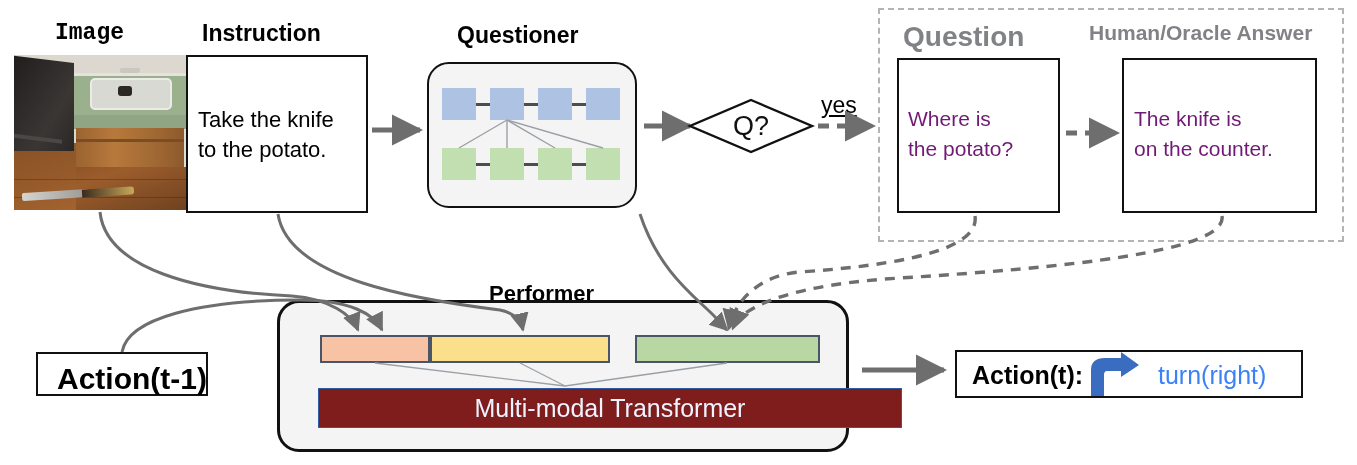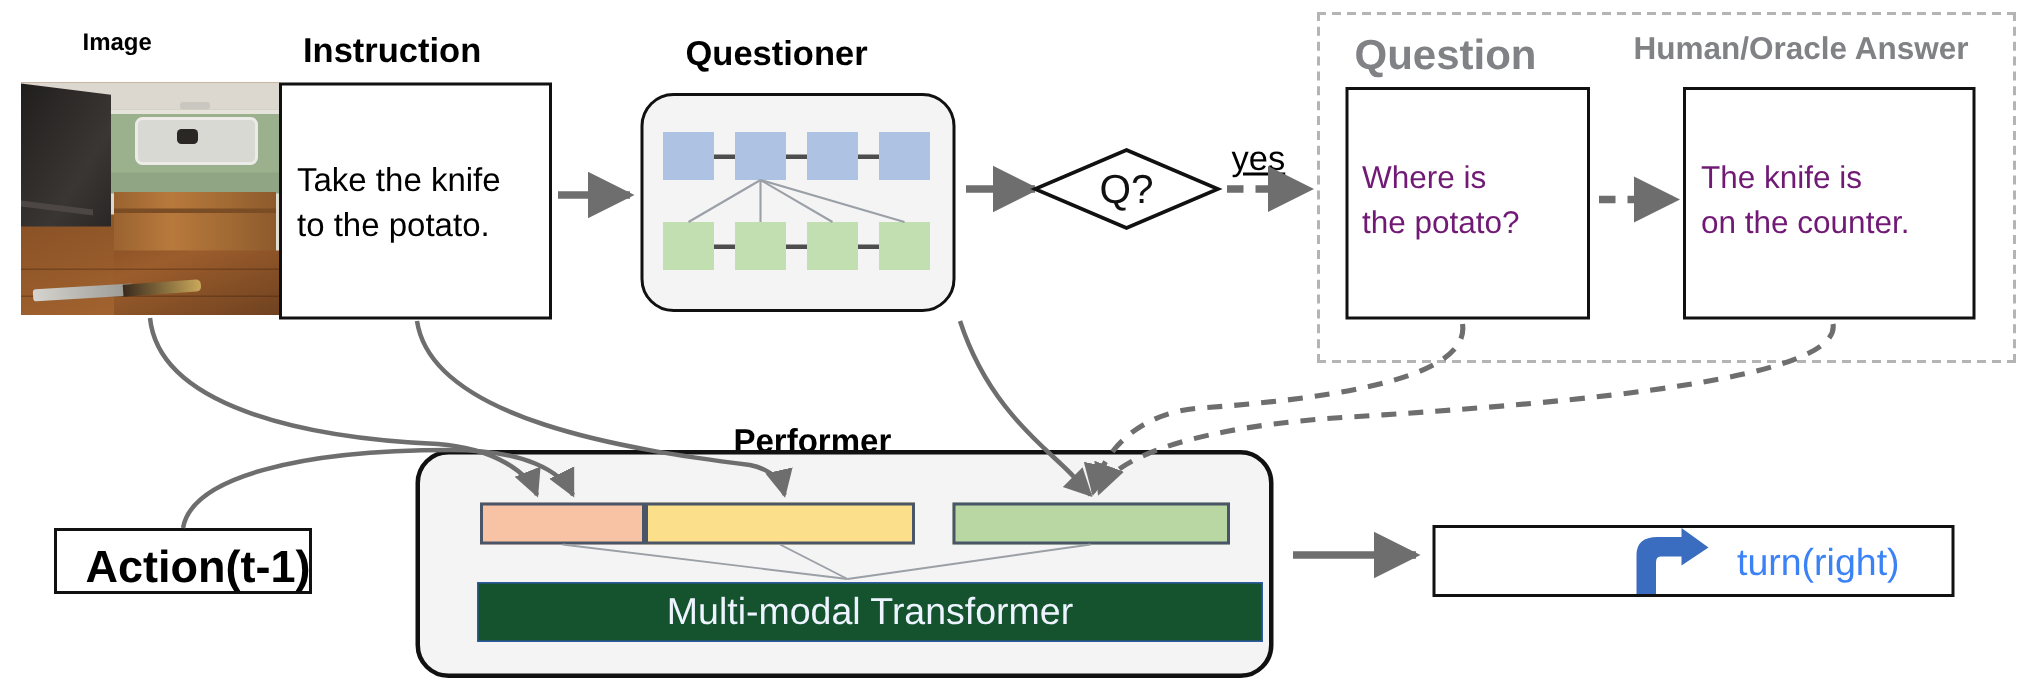--- a/index.html
+++ b/index.html
@@ -52,41 +52,41 @@
   .qnode.green{background:#c2dfb2;}
   .qlink{position:absolute;height:3px;background:#4d4d4d;}
 
   
   #performer-panel{position:absolute;left:277px;top:300px;width:572px;height:152px;
       background:#f4f4f4;border:3px solid #111;border-radius:22px;box-sizing:border-box;}
   .tokenbar{position:absolute;box-sizing:border-box;border:2px solid #4a5568;height:28px;}
   #token-img{left:320px;top:335px;width:110px;background:#f7c3a4;}
   #token-ins{left:430px;top:335px;width:180px;background:#fbdf8a;}
   #token-qa{left:635px;top:335px;width:185px;background:#b8d7a2;}
-  #transformer{position:absolute;left:318px;top:388px;width:524px;height:40px;
-      background:#14532d;border:1px solid #2e5ba3;box-sizing:border-box;
+  #transformer{position:absolute;left:318px;top:388px;width:584px;height:40px;
+      background:#7f1d1d;border:1px solid #2e5ba3;box-sizing:border-box;
       color:#eef4ff;font-size:25px;display:flex;align-items:center;justify-content:center;}
 
   
   #qa-container{position:absolute;left:878px;top:8px;width:466px;height:234px;
       border:2px dashed #b4b4b4;box-sizing:border-box;}
 
   
   #action-prev{left:36px;top:352px;width:172px;height:44px;}
   #action-now{left:955px;top:350px;width:348px;height:48px;}
   #turn-arrow{position:absolute;left:1085px;top:352px;width:56px;height:44px;}
 
   svg.overlay{position:absolute;left:0;top:0;width:1357px;height:465px;pointer-events:none;}
 </style>
 </head>
 <body>
 
 <div id="stage">
 
-  <div class="lbl" style="left:55px;top:20px;font-size:16px;">Image</div>
+  <div class="lbl" style="left:55px;top:20px;font-size:23px;font-family:Liberation Mono, monospace;">Image</div>
   <div class="lbl" style="left:202px;top:20px;font-size:23px;">Instruction</div>
   <div class="lbl" style="left:457px;top:22px;font-size:23px;">Questioner</div>
 
   <div id="image-thumb">
     <div id="thumb-wall"></div>
     <div id="thumb-wall-right"></div>
     <div id="thumb-backsplash"></div>
     <div id="thumb-counter"></div>
     <div id="thumb-faucet"></div>
     <div id="thumb-sink"></div>
@@ -148,20 +148,21 @@
   <div class="tokenbar" id="token-img"></div>
   <div class="tokenbar" id="token-ins"></div>
   <div class="tokenbar" id="token-qa"></div>
 
   <div id="transformer">Multi-modal Transformer</div>
 
   <div class="solidbox" id="action-prev"></div>
   <div class="lbl" style="left:57px;top:362px;font-size:30px;">Action(t-1)</div>
 
   <div class="solidbox" id="action-now"></div>
+  <div class="lbl" style="left:972px;top:361px;font-size:25px;">Action(t):</div>
   <div style="position:absolute;left:1158px;top:361px;font-size:25px;color:#3b82f6;white-space:nowrap;">turn(right)</div>
 
   <svg id="turn-arrow" viewBox="0 0 56 44">
     <path d="M6 44 L6 18 Q6 6 20 6 L36 6 L36 0 L54 13 L36 25 L36 19 L22 19 Q19 19 19 23 L19 44 Z" fill="#3a6dc0"></path>
   </svg>
 
   <svg class="overlay">
     <defs>
       <marker id="ah" markerWidth="7" markerHeight="7" refX="5.6" refY="3.5" orient="auto">
         <path d="M0,0.4 L6.2,3.5 L0,6.6 Z" fill="#6e6e6e"></path>

